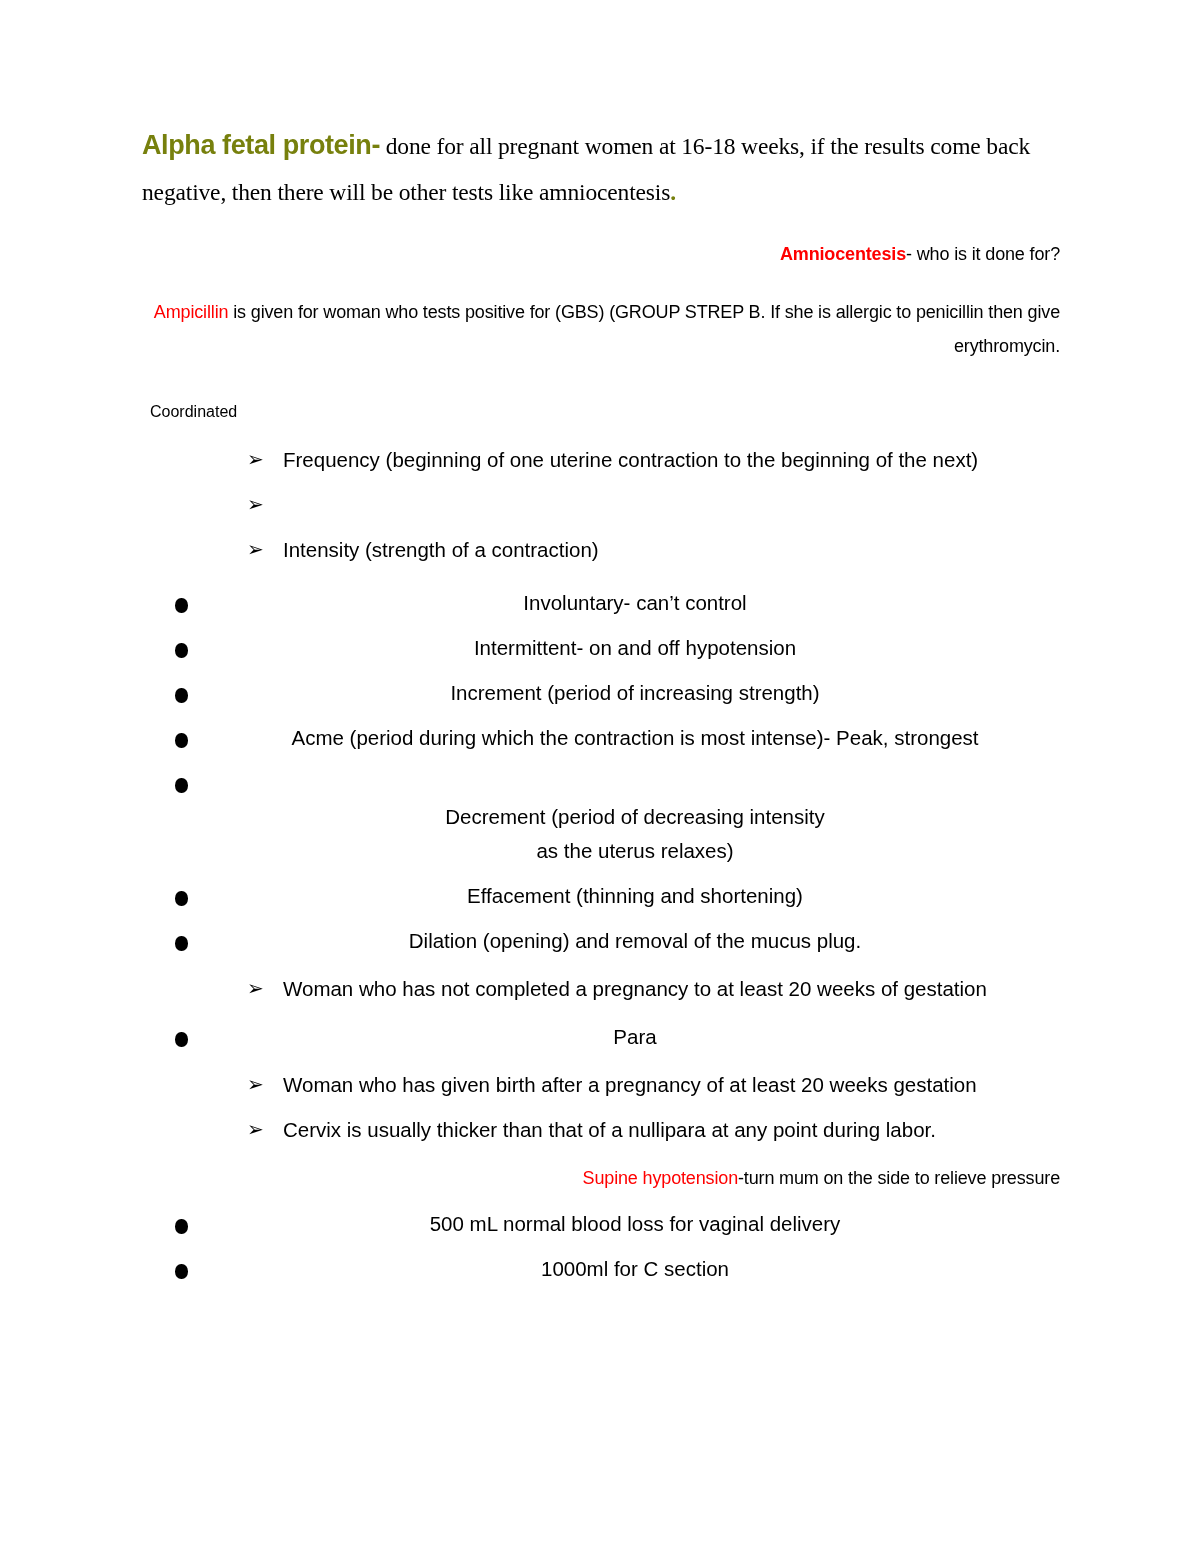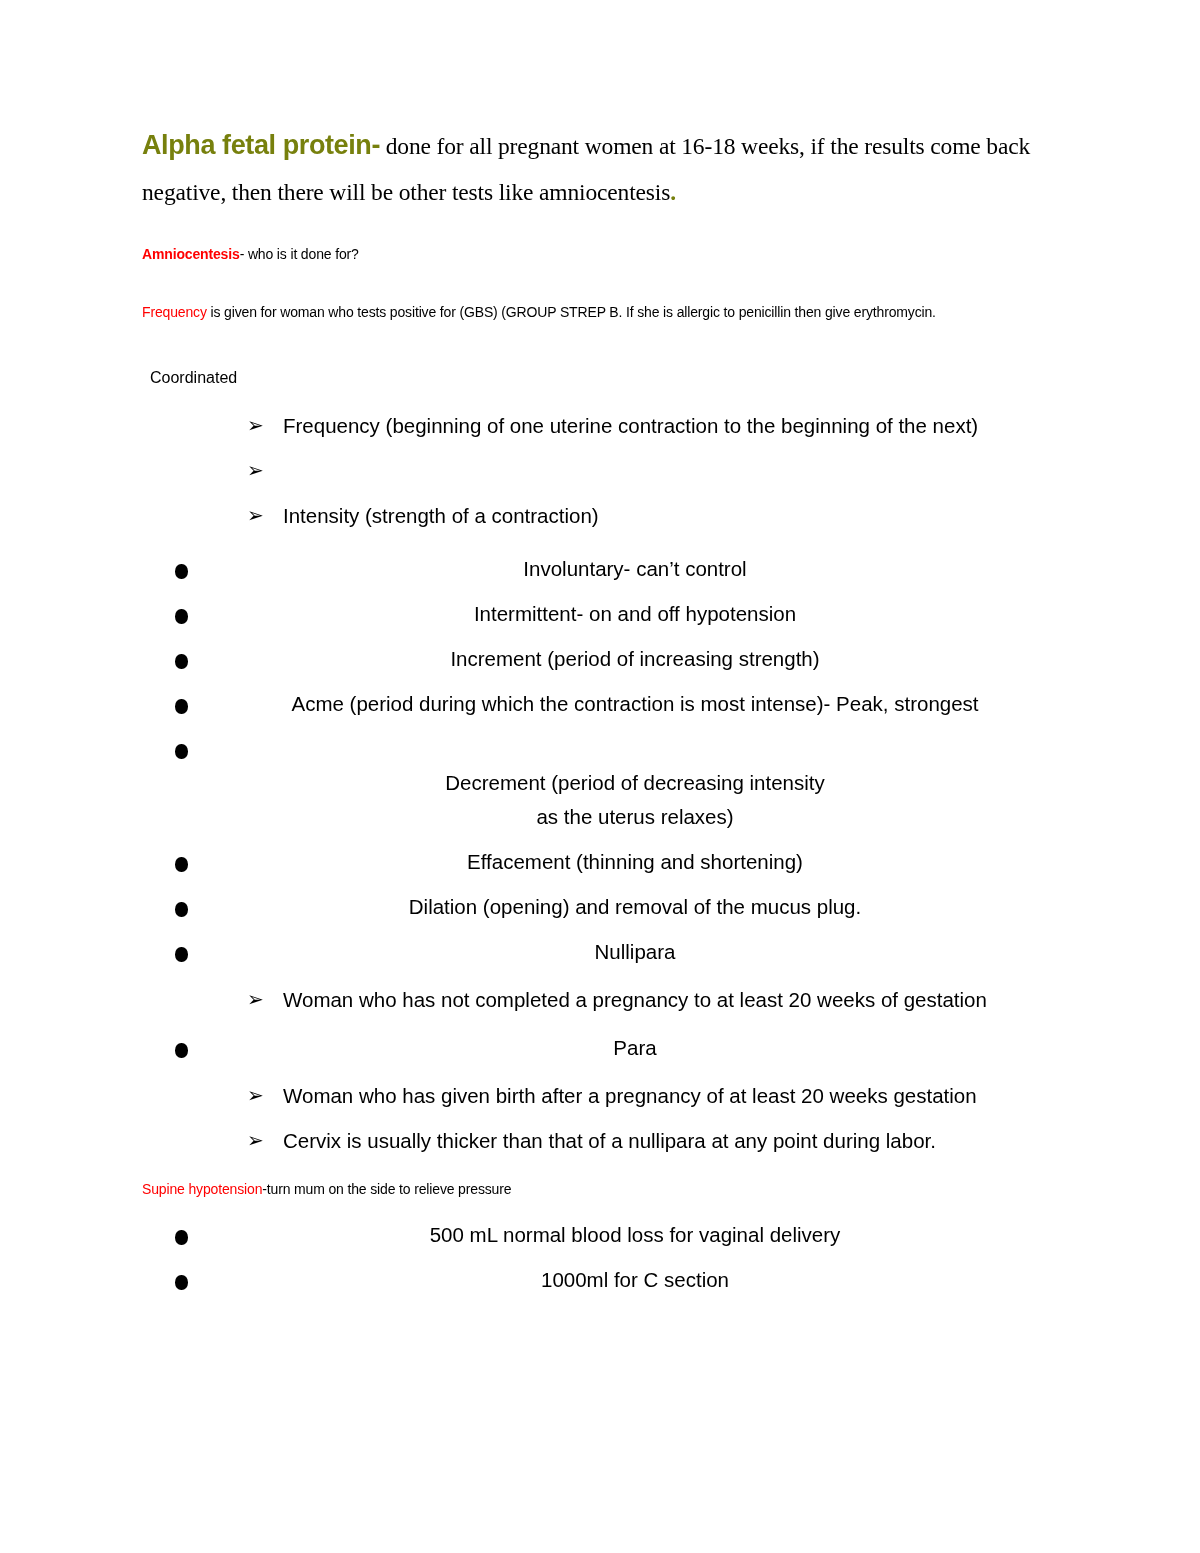--- a/index.html
+++ b/index.html
@@ -37,23 +37,24 @@
     margin-bottom: 22px;
   }
   .para-serif .lead {
     font-family: "Liberation Sans", sans-serif;
     font-weight: bold;
     font-size: 27px;
     letter-spacing: -0.4px;
   }
   .para-sans {
     font-family: "Liberation Sans", sans-serif;
-    font-size: 14px;
+    font-size: 18px;
     line-height: 34px;
     margin-bottom: 24px;
+    text-align: right;
   }
   .lead-red { color: #FF0000; }
   .lead-red-b { color: #FF0000; font-weight: bold; }
   .olive { color: #77800D; }
   .red { color: #000000; }
   .dot-olive { color: #77800D; font-weight: bold; }
 
   
   .plain-line {
     margin: 0 0 0 8px;
@@ -116,21 +117,21 @@
   <p class="para para-serif">
     <span class="lead olive">Alpha fetal protein-</span><span> done for all pregnant women at 16-18 weeks, if the results come back negative, then there will be other tests like amniocentesis</span><span class="dot-olive">.</span>
   </p>
 
   <p class="para para-sans">
     <span class="lead-red-b">Amniocentesis</span><span>- who is it done for?</span>
   </p>
 
 
   <p class="para para-sans">
-    <span class="lead-red">Frequency</span><span> is given for woman who tests positive for (GBS) (GROUP STREP B. If she is allergic to penicillin then give erythromycin.</span>
+    <span class="lead-red">Ampicillin</span><span> is given for woman who tests positive for (GBS) (GROUP STREP B. If she is allergic to penicillin then give erythromycin.</span>
   </p>
 
   <div class="plain-line">Coordinated</div>
 
   <div class="list-block">
     <div class="arrow-item">
       <span class="arrow-glyph">➢</span><span>Frequency (beginning of one uterine contraction to the beginning of the next)</span>
     </div>
     <div class="arrow-item">
       <span class="arrow-glyph">➢</span>
@@ -166,23 +167,20 @@
     </div>
 
     <div class="bullet-item">
       <span class="bullet-glyph"></span><span class="red">Effacement</span><span> (thinning and shortening)</span>
     </div>
 
     <div class="bullet-item">
       <span class="bullet-glyph"></span><span class="red">Dilation</span><span> (opening)  and removal of the mucus plug.</span>
     </div>
 
-    <div class="bullet-item">
-      <span class="bullet-glyph"></span><span class="red">Nullipara</span>
-    </div>
 
     <div class="arrow-item" style="margin-top:14px;">
       <span class="arrow-glyph">➢</span><span>Woman who has not completed a pregnancy to at least 20 weeks of gestation</span>
     </div>
 
     <div class="bullet-item" style="margin-top:14px;">
       <span class="bullet-glyph"></span><span class="red">Para</span>
     </div>
 
     <div class="arrow-item" style="margin-top:14px;">

